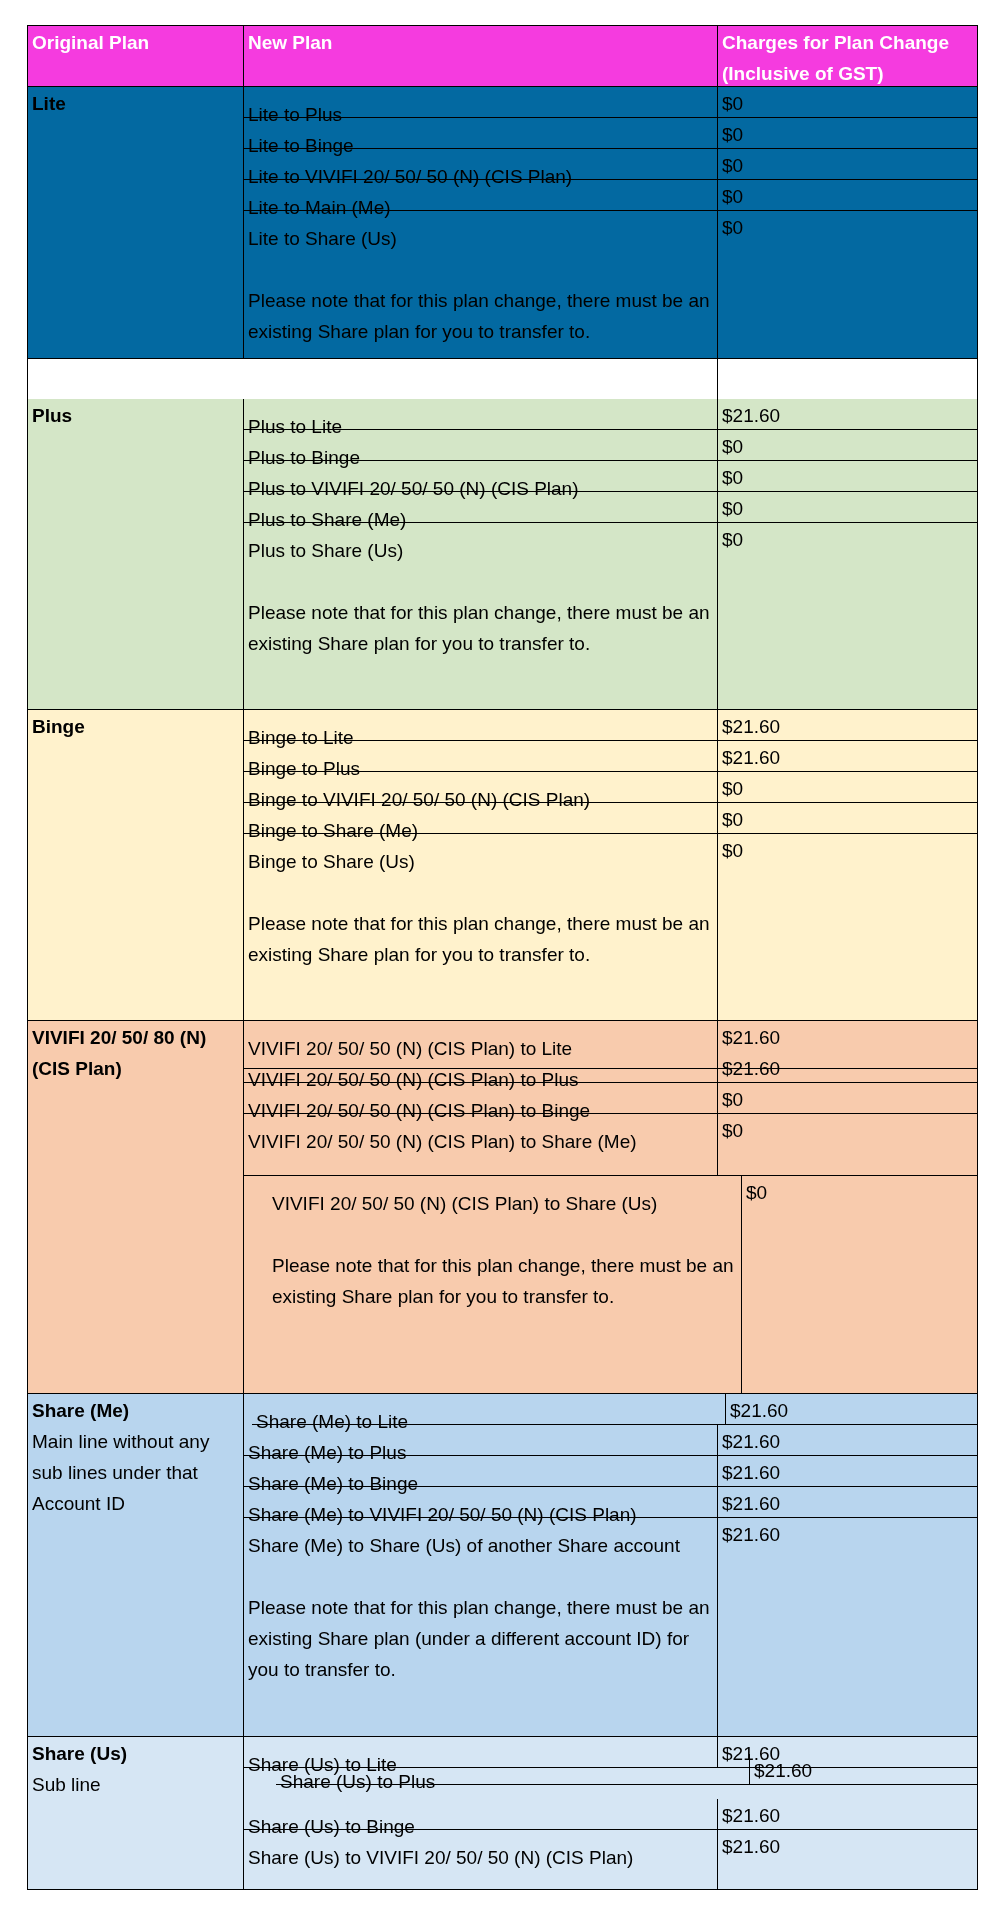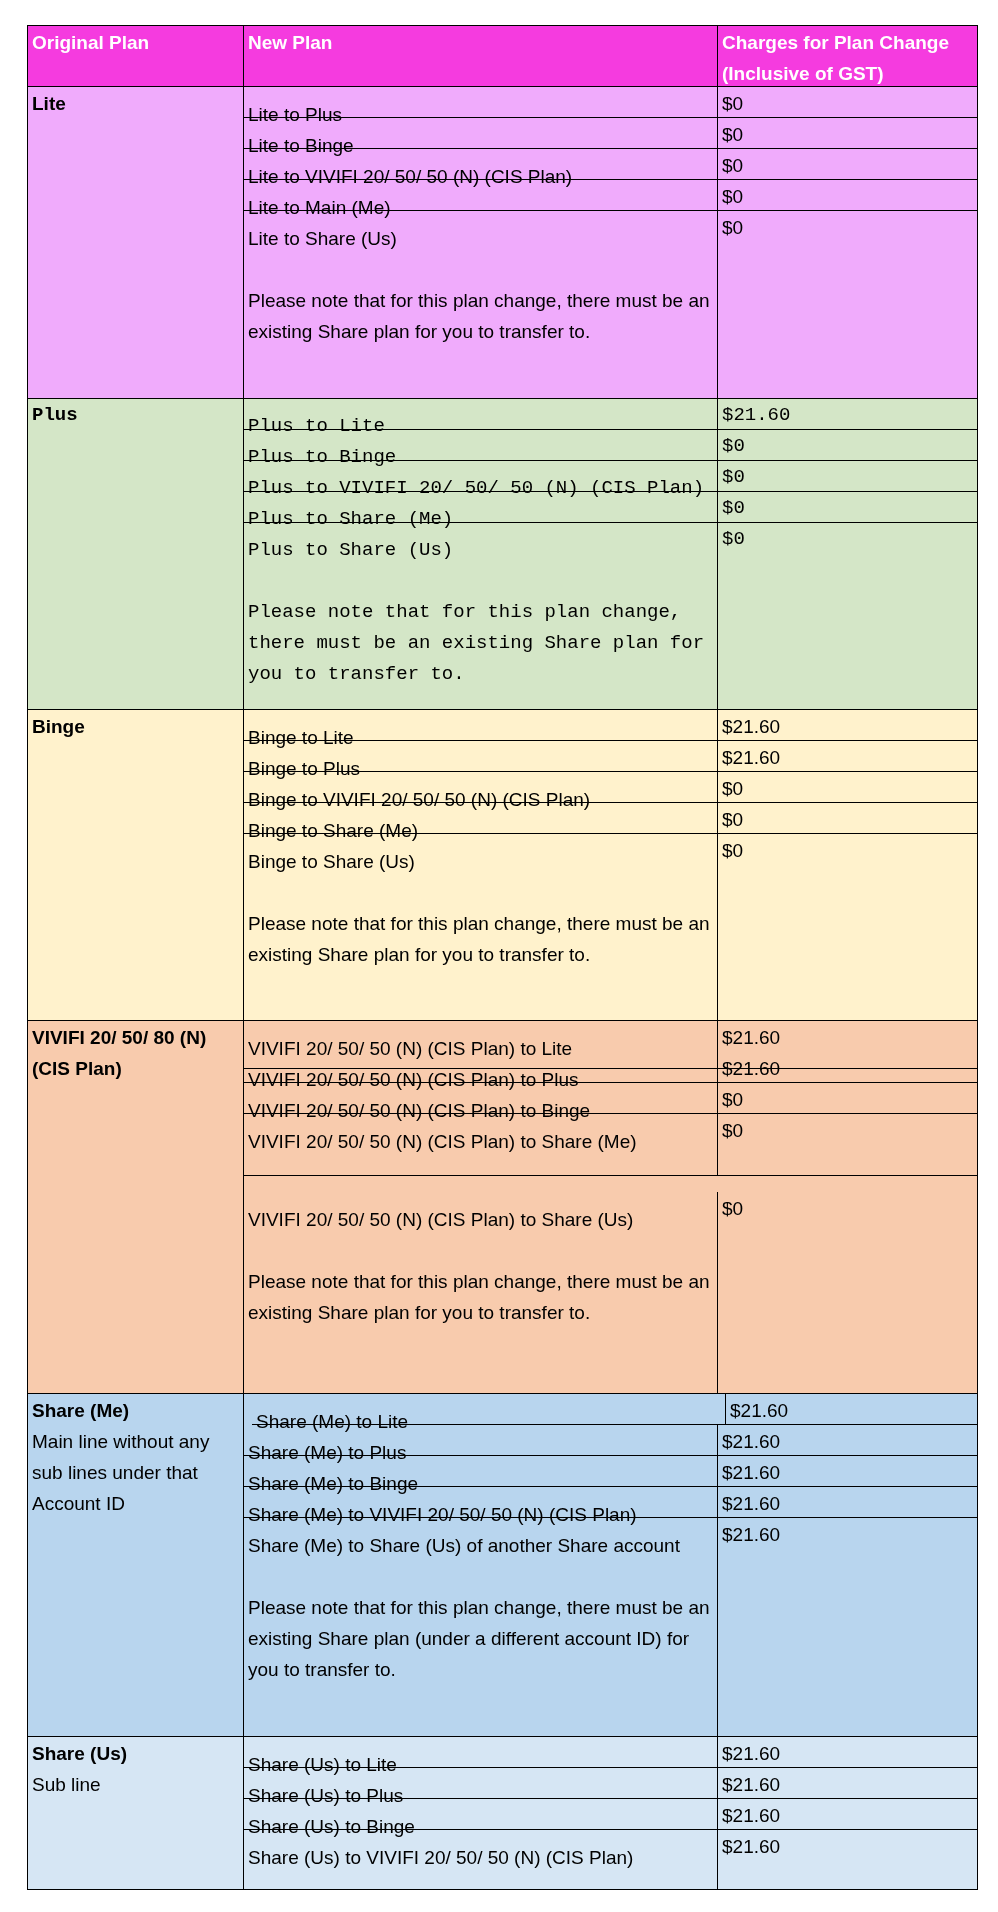--- a/index.html
+++ b/index.html
@@ -38,21 +38,21 @@
 <div id="table">
   <div class="header">
     <div class="hcell h-col2">New Plan</div>
     <div class="hcell h-col1">Original Plan</div>
     <div class="hcell h-col3">
       <span style="display:block">Charges for Plan Change</span>
       <span style="display:block">(Inclusive of GST)</span>
     </div>
   </div>
 
-  <div class="section" style="top:61px;height:312px;background:#f0abfc;">
+  <div class="section" style="top:61px;height:272px;background:#0369a1;">
     <div class="orig">
       <span class="name">Lite</span>
     </div>
     <div class="row" style="top:0;height:31px;">
       <div class="np">Lite to Plus</div>
       <div class="ch">$0</div>
     </div>
     <div class="row" style="top:31px;height:31px;">
       <div class="np">Lite to Binge</div>
       <div class="ch">$0</div>
@@ -67,21 +67,21 @@
     </div>
     <div class="row last" style="top:124px;height:188px;">
       <div class="np">
         <span style="display:block">Lite to Share (Us)</span>
         <span class="note">Please note that for this plan change, there must be an existing Share plan for you to transfer to.</span>
       </div>
       <div class="ch">$0</div>
     </div>
   </div>
 
-  <div class="section" style="top:373px;height:311px;background:#D4E6C7;font-family:Liberation Mono, monospace;">
+  <div class="section" style="top:373px;height:311px;background:#D4E6C7;">
     <div class="orig">
       <span class="name">Plus</span>
     </div>
     <div class="row" style="top:0;height:31px;">
       <div class="np">Plus to Lite</div>
       <div class="ch">$21.60</div>
     </div>
     <div class="row" style="top:31px;height:31px;">
       <div class="np">Plus to Binge</div>
       <div class="ch">$0</div>
@@ -145,21 +145,21 @@
       <div class="ch">$21.60</div>
     </div>
     <div class="row" style="top:62px;height:31px;">
       <div class="np">VIVIFI 20/ 50/ 50 (N) (CIS Plan) to Binge</div>
       <div class="ch">$0</div>
     </div>
     <div class="row" style="top:93px;height:62px;">
       <div class="np">VIVIFI 20/ 50/ 50 (N) (CIS Plan) to Share (Me)</div>
       <div class="ch">$0</div>
     </div>
-    <div class="row last" style="top:171px;height:218px;">
+    <div class="row last" style="top:155px;height:218px;margin-left:24px;">
       <div class="np">
         <span style="display:block">VIVIFI 20/ 50/ 50 (N) (CIS Plan) to Share (Us)</span>
         <span class="note">Please note that for this plan change, there must be an existing Share plan for you to transfer to.</span>
       </div>
       <div class="ch">$0</div>
     </div>
   </div>
 
   <div class="section" style="top:1368px;height:343px;background:#B8D5EE;">
     <div class="orig">
@@ -193,21 +193,21 @@
 
   <div class="section" style="top:1711px;height:152px;background:#D6E6F4;border-bottom:none;">
     <div class="orig">
       <span class="name">Share (Us)</span>
       <span class="desc">Sub line</span>
     </div>
     <div class="row" style="top:0;height:31px;">
       <div class="np">Share (Us) to Lite</div>
       <div class="ch">$21.60</div>
     </div>
-    <div class="row" style="top:31px;height:31px;">
+    <div class="row" style="top:17px;height:31px;margin-left:32px;">
       <div class="np">Share (Us) to Plus</div>
       <div class="ch">$21.60</div>
     </div>
     <div class="row" style="top:62px;height:31px;">
       <div class="np">Share (Us) to Binge</div>
       <div class="ch">$21.60</div>
     </div>
     <div class="row last" style="top:93px;height:59px;">
       <div class="np">Share (Us) to VIVIFI 20/ 50/ 50 (N) (CIS Plan)</div>
       <div class="ch">$21.60</div>

